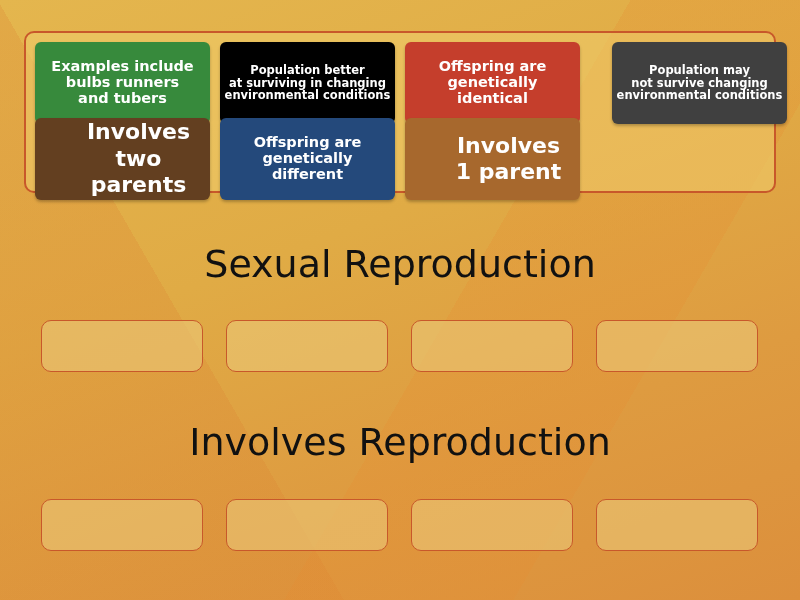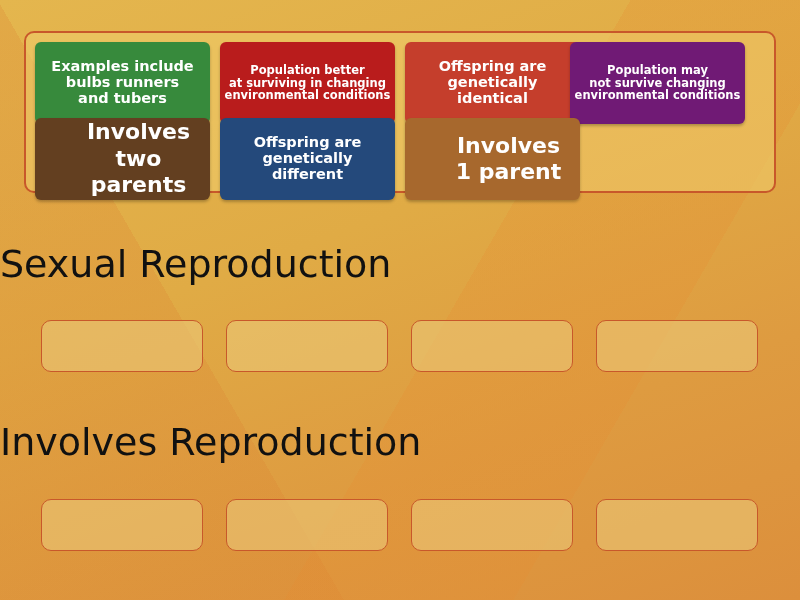--- a/index.html
+++ b/index.html
@@ -20,44 +20,44 @@
     position: absolute; width: 175px; height: 82px; border-radius: 6px;
     color: #fff; font-weight: bold; text-align: center;
     display: flex; align-items: center; justify-content: center;
     box-shadow: 0 2px 3px rgba(0,0,0,0.25); box-sizing: border-box; padding: 0 4px;
     line-height: 1.1; white-space: pre-line; cursor: grab;
   }
   .t-md { font-size: 14.5px; }
   .t-sm { font-size: 11.5px; }
   .t-lg { font-size: 22px; font-weight: bold; line-height: 1.2; padding-left: 36px; }
   .heading {
-    position: absolute; left: 0; width: 800px; 
+    position: absolute; left: 0; width: 800px; text-align: center;
     font-size: 38px; color: #111; font-family: "DejaVu Sans", sans-serif;
   }
   .slot {
     position: absolute; width: 162px; height: 52px; box-sizing: border-box;
     border: 1.5px solid #c8582a; border-radius: 10px;
     background: rgba(235, 200, 120, 0.6);
   }
 </style>
 </head>
 <body>
 
 <div class="tray"></div>
 
 <div class="card t-md" style="left:35px;top:42px;background:#378a3c;">Examples include
 bulbs runners
 and tubers</div>
-<div class="card t-sm" style="left:220px;top:42px;background:#b91c1c;">Population better
+<div class="card t-sm" style="left:220px;top:42px;background:#000000;">Population better
 at surviving in changing
 environmental conditions</div>
 <div class="card t-md" style="left:405px;top:42px;background:#c53e2c;">Offspring are
 genetically
 identical</div>
-<div class="card t-sm" style="left:570px;top:42px;background:#701a75;">Population may
+<div class="card t-sm" style="left:612px;top:42px;background:#404040;">Population may
 not survive changing
 environmental conditions</div>
 <div class="card t-lg" style="left:35px;top:118px;background:#633f20;">Involves
 two parents</div>
 <div class="card t-md" style="left:220px;top:118px;background:#24497b;">Offspring are
 genetically
 different</div>
 <div class="card t-lg" style="left:405px;top:118px;background:#a7682d;">Involves
 1 parent</div>
 

